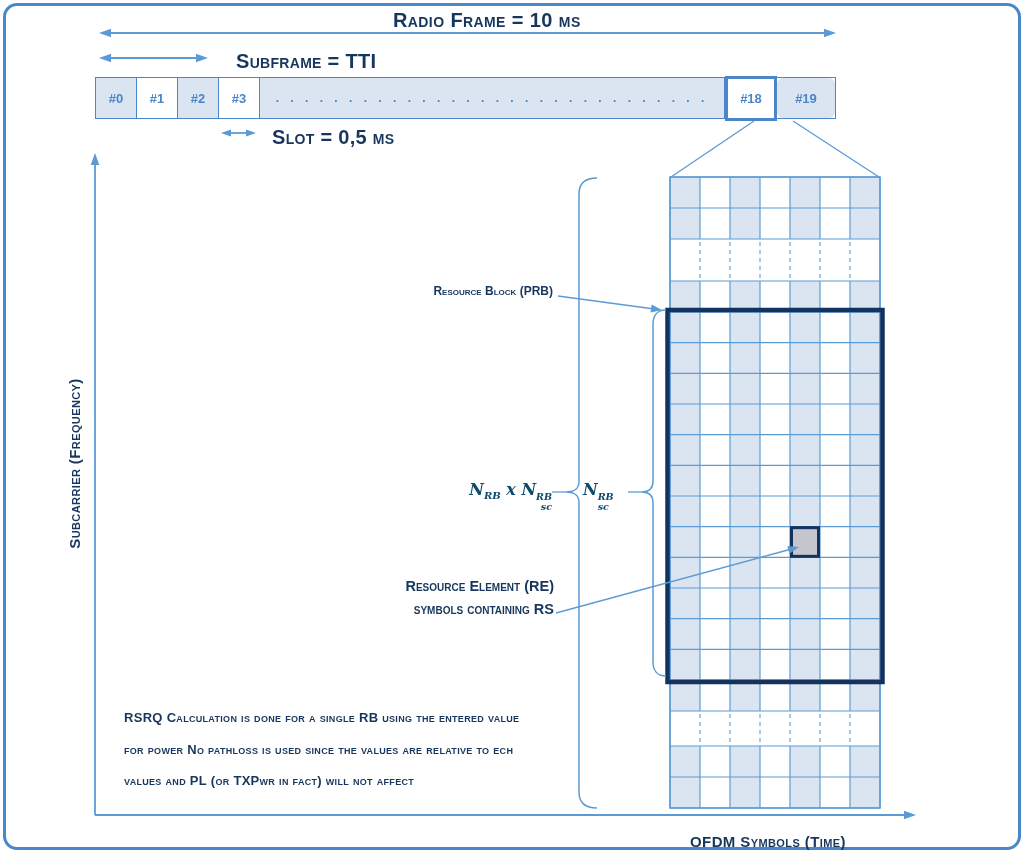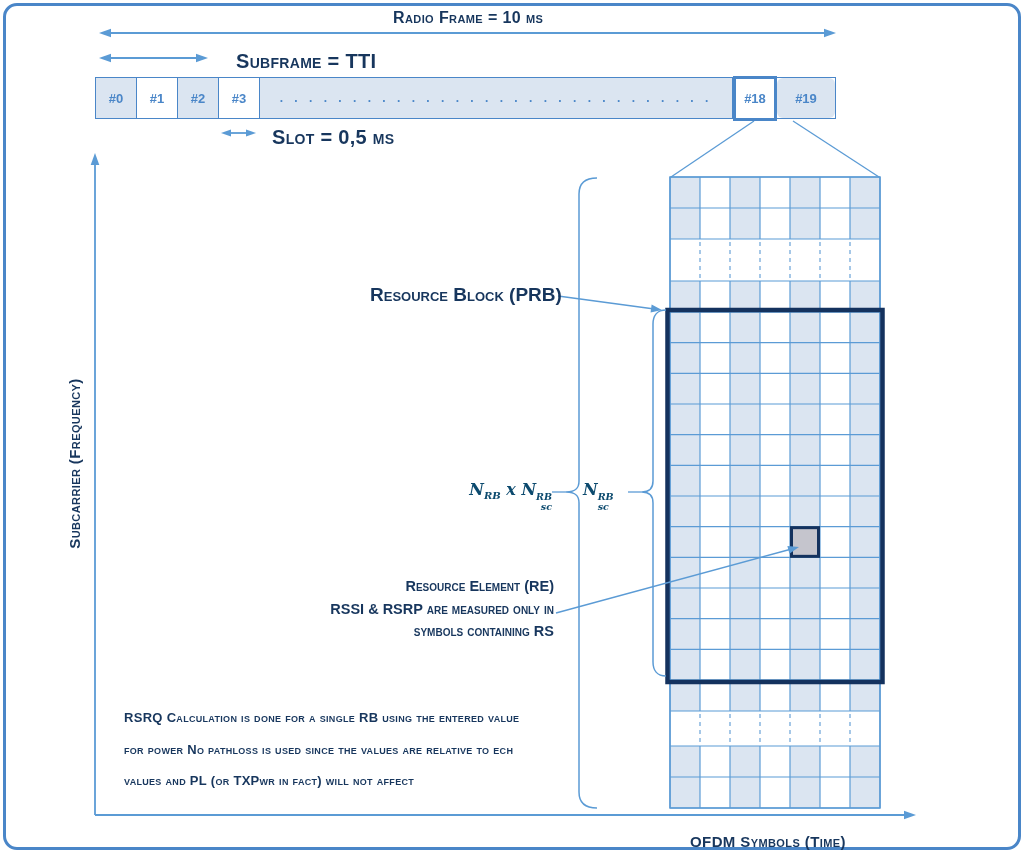--- a/index.html
+++ b/index.html
@@ -1,40 +1,40 @@
 <!DOCTYPE html>
 <html><head>
 <meta charset="utf-8">
 <style>
   html,body{margin:0;padding:0;background:#fff;}
   #app{position:relative;width:1024px;height:853px;background:#fff;overflow:hidden;
        font-family:"Liberation Sans",sans-serif;}
   .page-border{position:absolute;inset:3px;border:3px solid #4a86c8;border-radius:14px;pointer-events:none;}
   svg{position:absolute;left:0;top:0;}
   .lbl{position:absolute;color:#17365d;font-weight:bold;font-variant:small-caps;white-space:nowrap;}
-  .lbl-lg{font-size:16px;letter-spacing:.4px;}
+  .lbl-lg{font-size:20px;letter-spacing:.4px;}
   .lbl-md{font-size:20px;letter-spacing:.3px;}
   .lbl-ax{font-size:15px;letter-spacing:.4px;}
   
   .bar{position:absolute;left:95px;top:77px;width:741px;height:42px;display:flex;
        border:1.5px solid #4a86c8;background:#fff;box-sizing:border-box;}
   .cell{box-sizing:border-box;display:flex;align-items:center;justify-content:center;
         font-weight:bold;font-size:13px;color:#4a86c8;border-right:1.5px solid #4a86c8;}
   .cell.shaded{background:#dbe5f1;}
   .cell.w41{width:41px;}
   .cell.dots{flex:1;color:#4a86c8;font-size:12px;letter-spacing:4px;overflow:hidden;}
-  .cell.c18{width:44px;border:3px solid #4a86c8;background:#fff;position:relative;
+  .cell.c18{width:52px;border:3px solid #4a86c8;background:#fff;position:relative;
             top:-2.5px;height:calc(100% + 5px);z-index:2;}
   .cell.c19{width:58px;border-right:none;border-radius:6px;}
   
   .y-label{position:absolute;left:-96px;top:455px;width:340px;text-align:center;
            transform:rotate(-90deg);}
   .x-label{position:absolute;left:690px;top:821px;margin-top:12px;}
   
-  .prb-label{position:absolute;left:370px;top:284px;width:183px;text-align:right;font-size:19px;}
+  .prb-label{position:absolute;left:370px;top:284px;width:183px;text-align:right;font-size:12px;}
   .re-label{position:absolute;left:297px;top:575px;width:257px;text-align:right;
             font-size:14.5px;line-height:22.5px;}
   .note{position:absolute;left:124px;top:702px;width:560px;font-size:13px;line-height:31.5px;
         letter-spacing:.3px;}
   
   .formula{position:absolute;color:#0c4a6e;font-family:"DejaVu Serif",serif;
            font-style:italic;font-weight:bold;font-size:16px;white-space:nowrap;}
   .formula sub{font-size:10px;vertical-align:-4px;}
   .supsub{display:inline-flex;flex-direction:column;font-size:9.5px;line-height:1.0;
           vertical-align:-5px;font-style:italic;}
@@ -206,21 +206,20 @@
   </div>
   <div class="formula f-nsc">
     <span>N</span><span class="supsub">
         <span>RB</span>
         <span>sc</span>
       </span>
   </div>
 
   <div class="lbl re-label">
     <div>Resource Element (RE)</div>
-    <div>RSSI &amp; RSRP are measured only in</div>
     <div>symbols containing RS</div>
   </div>
 
   <div class="lbl note">
     <div>RSRQ Calculation is done for a single RB using the entered value</div>
     <div>for power No pathloss is used since the values are relative to ech</div>
     <div>values and PL (or TXPwr in fact) will not affect</div>
   </div>
 </div>
 

